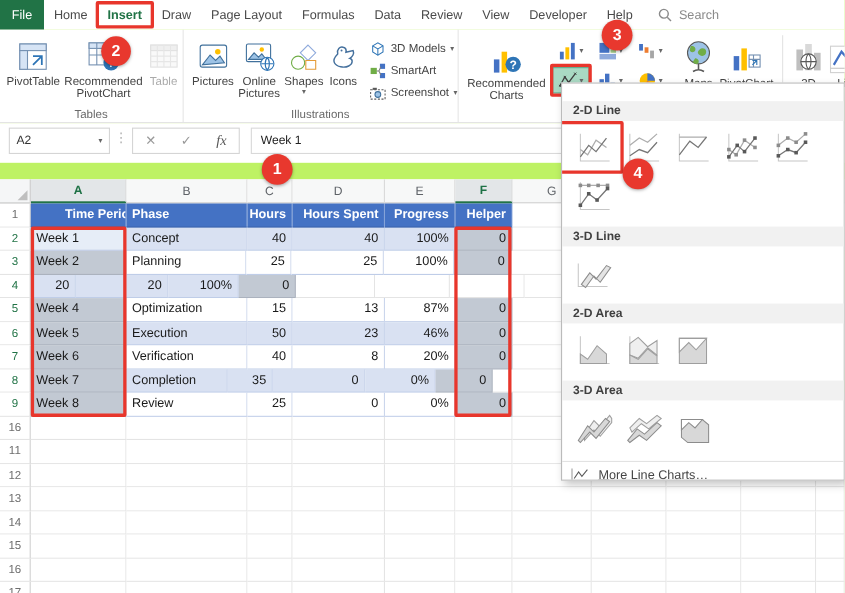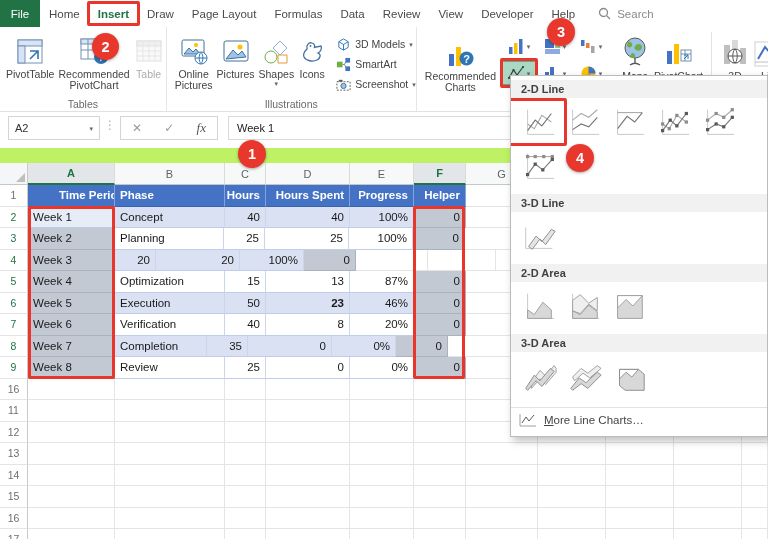--- a/index.html
+++ b/index.html
@@ -81,21 +81,21 @@
   .badge { position:absolute; width:28px; height:28px; border-radius:50%; background:#E8382E; color:#fff;
     font-weight:bold; font-size:14.5px; display:flex; align-items:center; justify-content:center;
     z-index:70; box-shadow:0 1px 3px rgba(0,0,0,.35); }
   #badge-1 { left:238px; top:140px; }
   #badge-2 { left:92px; top:33px; width:27px; height:27px; }
   #badge-3 { left:547px; top:18px; }
   #badge-4 { left:566px; top:144px; }
 
   
   .dropdown { position:absolute; left:510px; top:75px; width:258px; height:362px; background:#fff;
-    border:1px solid #BBBBBB; box-shadow:3px 4px 8px rgba(0,0,0,.25); z-index:50; padding-top:2px; overflow:hidden; }
+    border:1px solid #BBBBBB; box-shadow:3px 4px 8px rgba(0,0,0,.25); z-index:50; padding-top:14px; overflow:hidden; }
   .ddh { height:18px; line-height:18px; background:#F1F1F1; font-size:11px; font-weight:bold; color:#404040;
     padding-left:10px; margin:2px 0 3px; }
   .ddicons { display:flex; flex-wrap:wrap; gap:4px 5px; padding:2px 6px 5px 8px; }
   .ddicon { width:40px; height:40px; display:flex; align-items:center; justify-content:center; cursor:pointer; }
   .ddicon.first { position:relative; }
   .rboxin { position:absolute; inset:-5px -8px -3px -12px; border:3px solid #E8362C; border-radius:2px; z-index:60; pointer-events:none; }
   .ddfoot { border-top:1px solid #E2E2E2; margin-top:5px; padding:5px 8px; display:flex; align-items:center;
     gap:7px; font-size:11.5px; color:#444; cursor:pointer; }
   .ddfoot .mlabel::first-letter { text-decoration:underline; }
   svg { display:block; }
@@ -187,38 +187,38 @@
           </div>
         <div class="blabel">Table</div>
       </div>
       <div class="glabel">Tables</div>
     </div>
 
     <div class="rgroup g-illus">
       <div class="rbig">
         <div class="ic">
             <svg width="30" height="30" viewBox="0 0 30 30">
+          <rect x="3" y="5" width="24" height="20" rx="2" fill="#fff" stroke="#41719C"></rect>
+          <circle cx="19" cy="11" r="2.5" fill="#FFC000"></circle>
+          <path d="M5 23l7-9 5 5 4-4 4 6z" fill="#9DC3E6" stroke="#41719C"></path>
+        </svg>
+          </div>
+        <div class="blabel">Pictures</div>
+      </div>
+      <div class="rbig">
+        <div class="ic">
+            <svg width="30" height="30" viewBox="0 0 30 30">
           <rect x="3" y="4" width="22" height="16" rx="1.5" fill="#fff" stroke="#41719C"></rect>
           <circle cx="17" cy="9" r="2" fill="#FFC000"></circle>
           <path d="M5 18l5-6 4 4 3-3 4 5z" fill="#9DC3E6" stroke="#41719C"></path>
           <circle cx="22" cy="22" r="6" fill="#fff" stroke="#2E75B6"></circle>
           <path d="M16.5 22h11M22 16.5c2.5 2 2.5 9 0 11M22 16.5c-2.5 2-2.5 9 0 11" stroke="#2E75B6" fill="none"></path>
         </svg>
           </div>
         <div class="blabel two">Online Pictures</div>
-      </div>
-      <div class="rbig">
-        <div class="ic">
-            <svg width="30" height="30" viewBox="0 0 30 30">
-          <rect x="3" y="5" width="24" height="20" rx="2" fill="#fff" stroke="#41719C"></rect>
-          <circle cx="19" cy="11" r="2.5" fill="#FFC000"></circle>
-          <path d="M5 23l7-9 5 5 4-4 4 6z" fill="#9DC3E6" stroke="#41719C"></path>
-        </svg>
-          </div>
-        <div class="blabel">Pictures</div>
       </div>
       <div class="rbig">
         <div class="ic">
             <svg width="28" height="28" viewBox="0 0 28 28">
           <path d="M18 3l7 7-7 7-7-7z" fill="#fff" stroke="#8FAADC"></path>
           <circle cx="9" cy="19" r="6" fill="#fff" stroke="#70AD47"></circle>
           <path d="M16 17h9v8h-9z" fill="#fff" stroke="#E49C39"></path>
         </svg>
           </div>
         <div class="blabel">Shapes</div>
@@ -447,21 +447,20 @@
         <div class="scell tcell num" style="width: 64px;">100%</div>
         <div class="scell tcell num selcell" style="width: 52px;">0</div>
         <div class="scell" style="width: 72px;"></div>
         <div class="scell" style="width: 68px;"></div>
         <div class="scell" style="width: 68px;"></div>
         <div class="scell" style="width: 68px;"></div>
         <div class="scell" style="width: 26px;"></div>
       </div>
       <div class="srow">
         <div class="srn selrow">4</div>
-        <div class="scell tcell band selcell" style="width: 87px;">Week 3</div>
         <div class="scell tcell band num" style="width: 41px;">20</div>
         <div class="scell tcell band num" style="width: 84px;">20</div>
         <div class="scell tcell band num" style="width: 64px;">100%</div>
         <div class="scell tcell band num selcell" style="width: 52px;">0</div>
         <div class="scell" style="width: 72px;"></div>
         <div class="scell" style="width: 68px;"></div>
         <div class="scell" style="width: 68px;"></div>
         <div class="scell" style="width: 68px;"></div>
         <div class="scell" style="width: 26px;"></div>
       </div>
@@ -477,21 +476,21 @@
         <div class="scell" style="width: 68px;"></div>
         <div class="scell" style="width: 68px;"></div>
         <div class="scell" style="width: 68px;"></div>
         <div class="scell" style="width: 26px;"></div>
       </div>
       <div class="srow">
         <div class="srn selrow">6</div>
         <div class="scell tcell band selcell" style="width: 87px;">Week 5</div>
         <div class="scell tcell band" style="width: 110px;">Execution</div>
         <div class="scell tcell band num" style="width: 41px;">50</div>
-        <div class="scell tcell band num" style="width: 84px; font-weight: bold;">23</div>
+        <div class="scell tcell band num" style="width: 84px;">23</div>
         <div class="scell tcell band num" style="width: 64px;">46%</div>
         <div class="scell tcell band num selcell" style="width: 52px;">0</div>
         <div class="scell" style="width: 72px;"></div>
         <div class="scell" style="width: 68px;"></div>
         <div class="scell" style="width: 68px;"></div>
         <div class="scell" style="width: 68px;"></div>
         <div class="scell" style="width: 26px;"></div>
       </div>
       <div class="srow">
         <div class="srn selrow">7</div>

